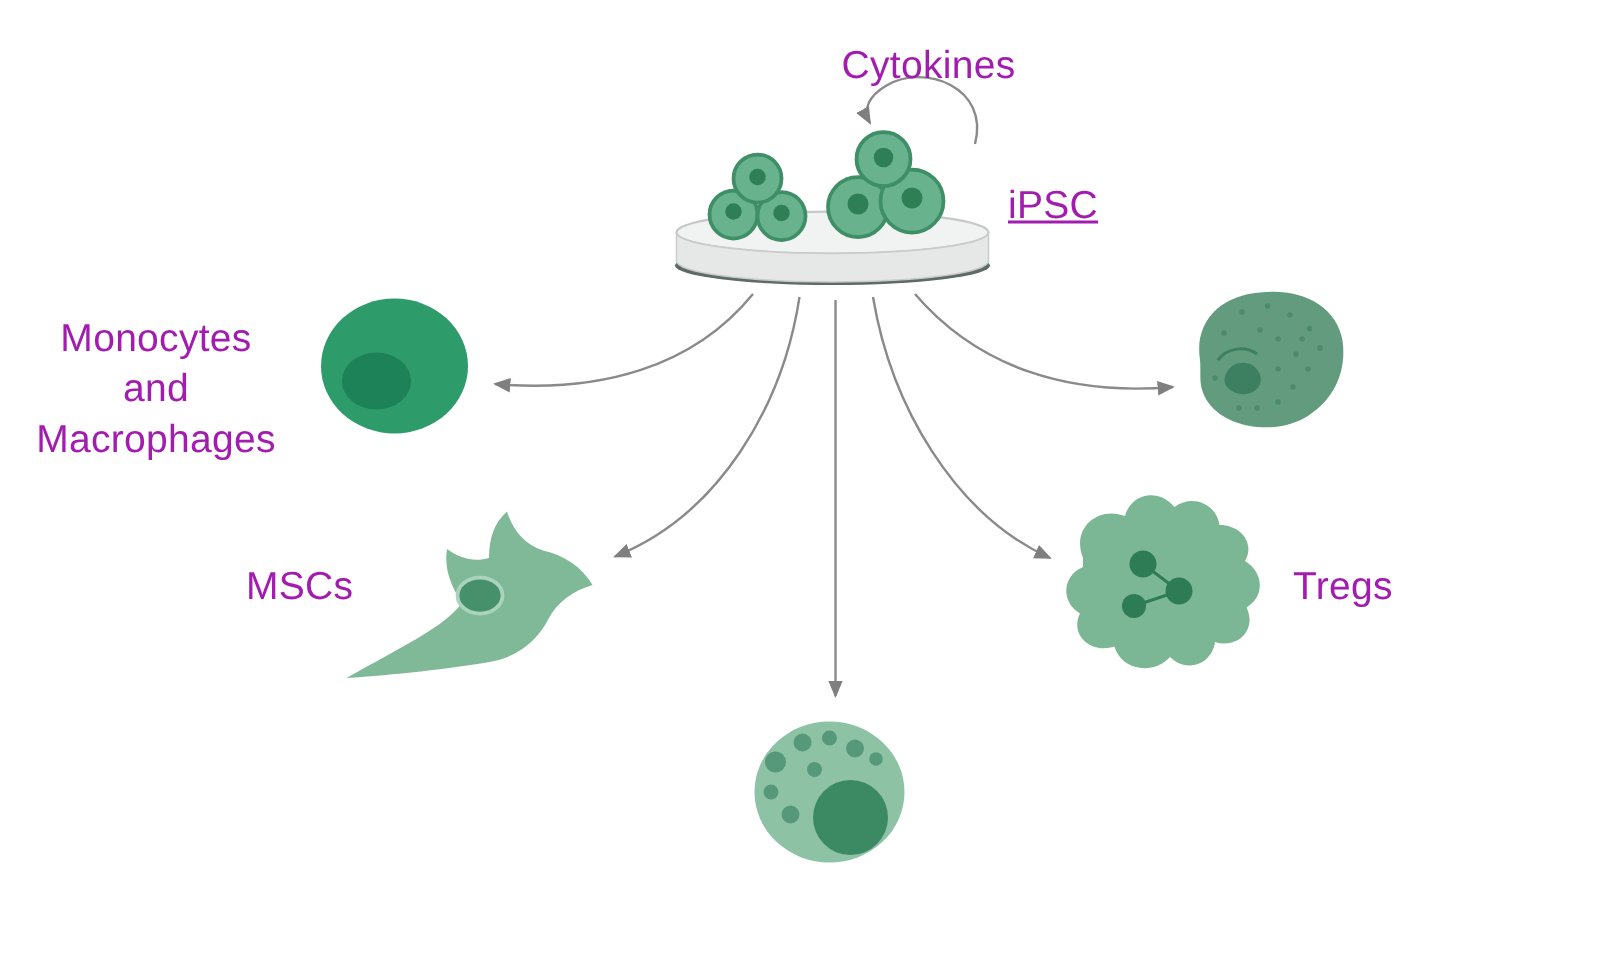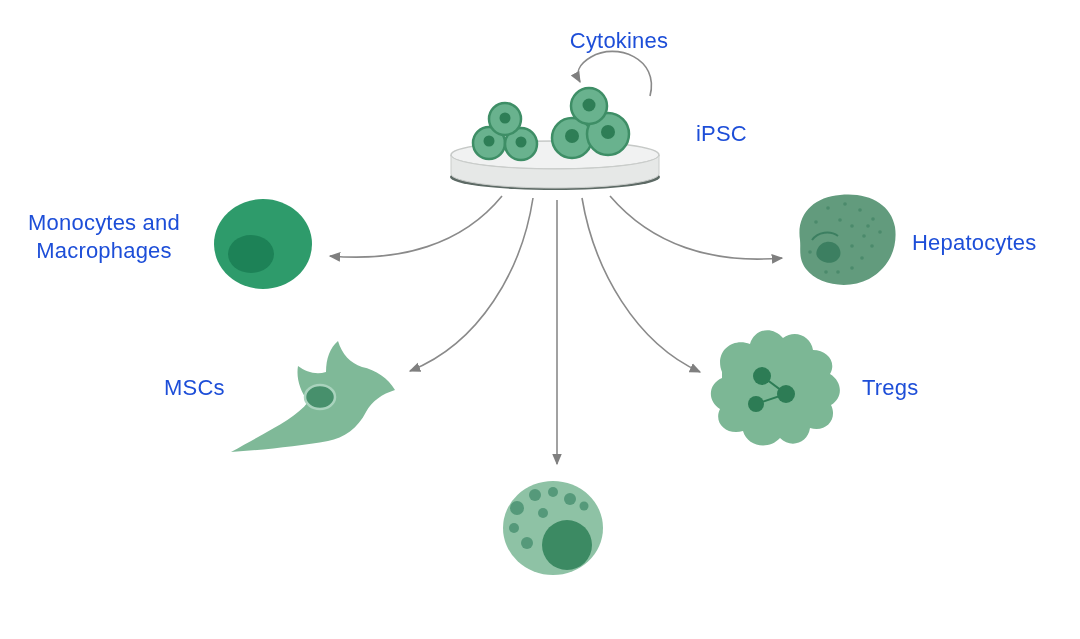--- a/index.html
+++ b/index.html
@@ -11,29 +11,29 @@
     font-family: "Liberation Sans", sans-serif;
     overflow: hidden;
   }
   .diagram-svg {
     position: absolute;
     left: 0; top: 0;
     width: 1080px; height: 639px;
   }
   .label {
     position: absolute;
-    color: #1d4ed8;
-    font-size: 22px;
+    color: #a21caf;
+    font-size: 26px;
     line-height: 1.28;
     letter-spacing: .2px;
     white-space: nowrap;
   }
   .label.center { text-align: center; white-space: normal; }
   .lbl-cytokines { left: 558px; top: 27px; width: 122px; text-align: center; }
-  .lbl-ipsc      { left: 696px; top: 120px; }
+  .lbl-ipsc      { left: 672px; top: 120px; text-decoration: underline; }
   .lbl-monocytes { left: 18px;  top: 209px; width: 172px; }
   .lbl-hepatocytes { left: 912px; top: 229px; }
   .lbl-tregs     { left: 164px; top: 374px; }
   .lbl-mscs      { left: 862px; top: 374px; }
   .lbl-nephron   { left: 437px; top: 584px; width: 242px; }
 </style>
 </head>
 <body>
 
 <div class="canvas">
@@ -165,17 +165,16 @@
         <circle cx="527" cy="543" r="6"></circle>
         <circle cx="543" cy="513" r="5"></circle>
         <circle cx="584" cy="506" r="4.5"></circle>
       </g>
     </g>
   </svg>
 
   <div class="label lbl-cytokines">Cytokines</div>
   <div class="label lbl-ipsc">iPSC</div>
   <div class="label lbl-monocytes center">Monocytes and Macrophages</div>
-  <div class="label lbl-hepatocytes">Hepatocytes</div>
   <div class="label lbl-tregs">MSCs</div>
   <div class="label lbl-mscs">Tregs</div>
 
 </div>
 
 </body></html>

